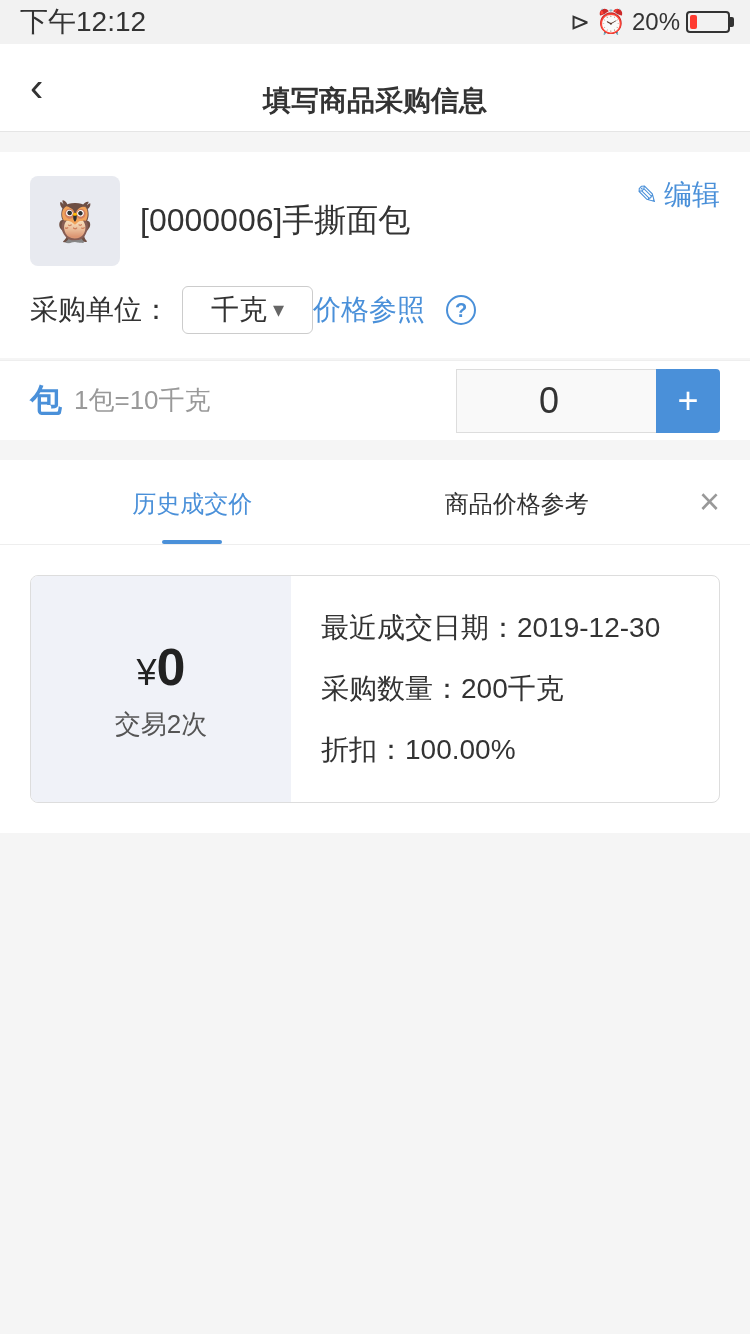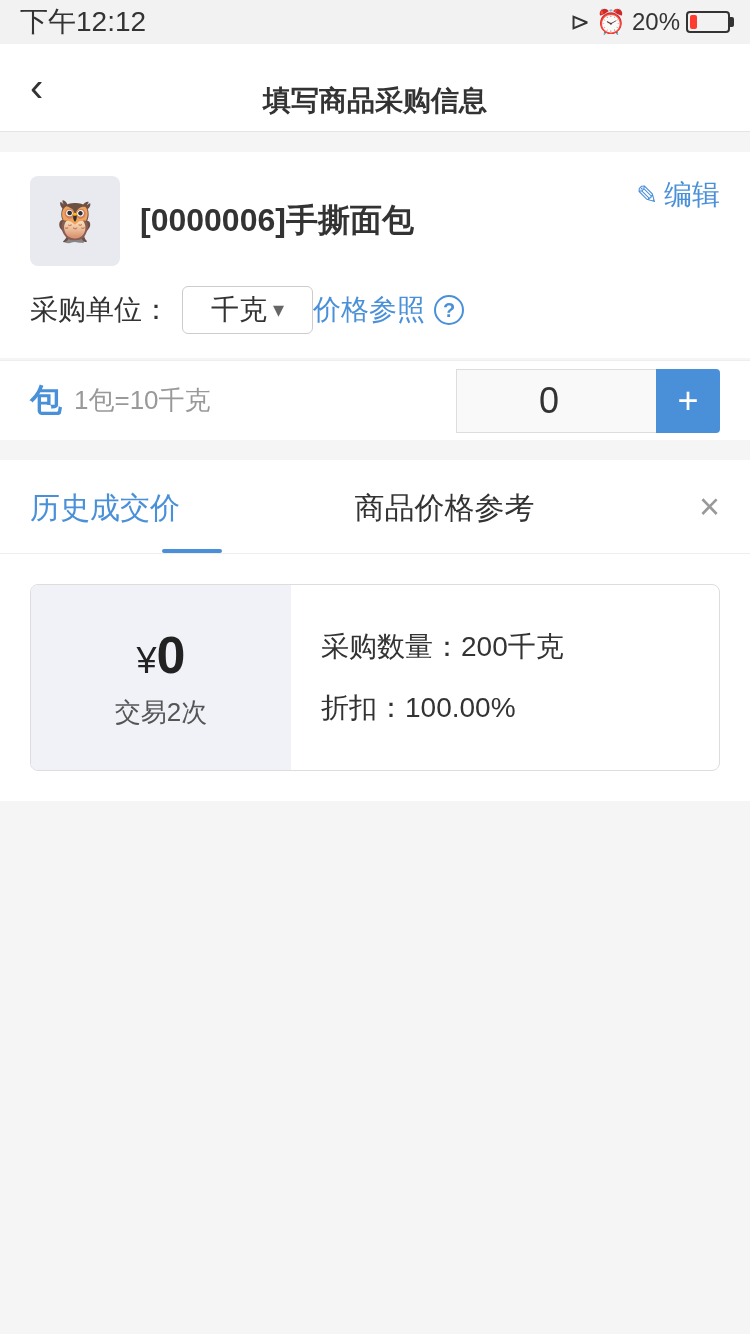--- a/index.html
+++ b/index.html
@@ -120,21 +120,21 @@
       align-items: center;
       justify-content: center;
       flex-shrink: 0;
     }
     .owl-icon {
       font-size: 40px;
       color: #666;
     }
     .product-name {
       font-size: 32px;
-      font-weight: 700;
+      font-weight: 400;
       color: #333;
     }
     .edit-btn {
       display: flex;
       align-items: center;
       gap: 6px;
       color: #4a90d9;
       font-size: 28px;
       cursor: pointer;
     }
@@ -167,21 +167,21 @@
       align-items: center;
       gap: 6px;
     }
     .dropdown-arrow {
       font-size: 22px;
       color: #666;
     }
     .price-ref {
       display: flex;
       align-items: center;
-      gap: 9px;
+      gap: 21px;
       color: #4a90d9;
       font-size: 28px;
       cursor: pointer;
     }
     .help-circle {
       width: 30px;
       height: 30px;
       border-radius: 50%;
       border: 2px solid #4a90d9;
       display: flex;
@@ -252,22 +252,23 @@
     }
     .tab-header {
       display: flex;
       align-items: center;
       border-bottom: 1px solid #eee;
       padding: 0 30px;
       position: relative;
     }
     .tab-item {
       flex: 1;
+      text-align: center;
       padding: 28px 0 24px;
-      font-size: 30px;
+      font-size: 24px;
       color: #333;
       cursor: pointer;
       position: relative;
     }
     .tab-item.active {
       color: #4a90d9;
       font-weight: 500;
     }
     .tab-item.active::after {
       content: '';
@@ -414,20 +415,23 @@
   <div class="tab-content">
     <div class="price-card">
       <div class="price-card-left">
         <div class="price-value">
           <span class="price-yen">¥</span><span>0</span>
         </div>
         <div class="trade-count">交易2次</div>
       </div>
       <div class="price-card-right">
         <div class="price-detail-row">
+          <span class="price-detail-label">最近成交日期：</span><span>2019-12-30</span>
+        </div>
+        <div class="price-detail-row">
           <span class="price-detail-label">采购数量：</span><span>200千克</span>
         </div>
         <div class="price-detail-row">
           <span class="price-detail-label">折扣：</span><span>100.00%</span>
         </div>
       </div>
     </div>
   </div>
 </div>
 

